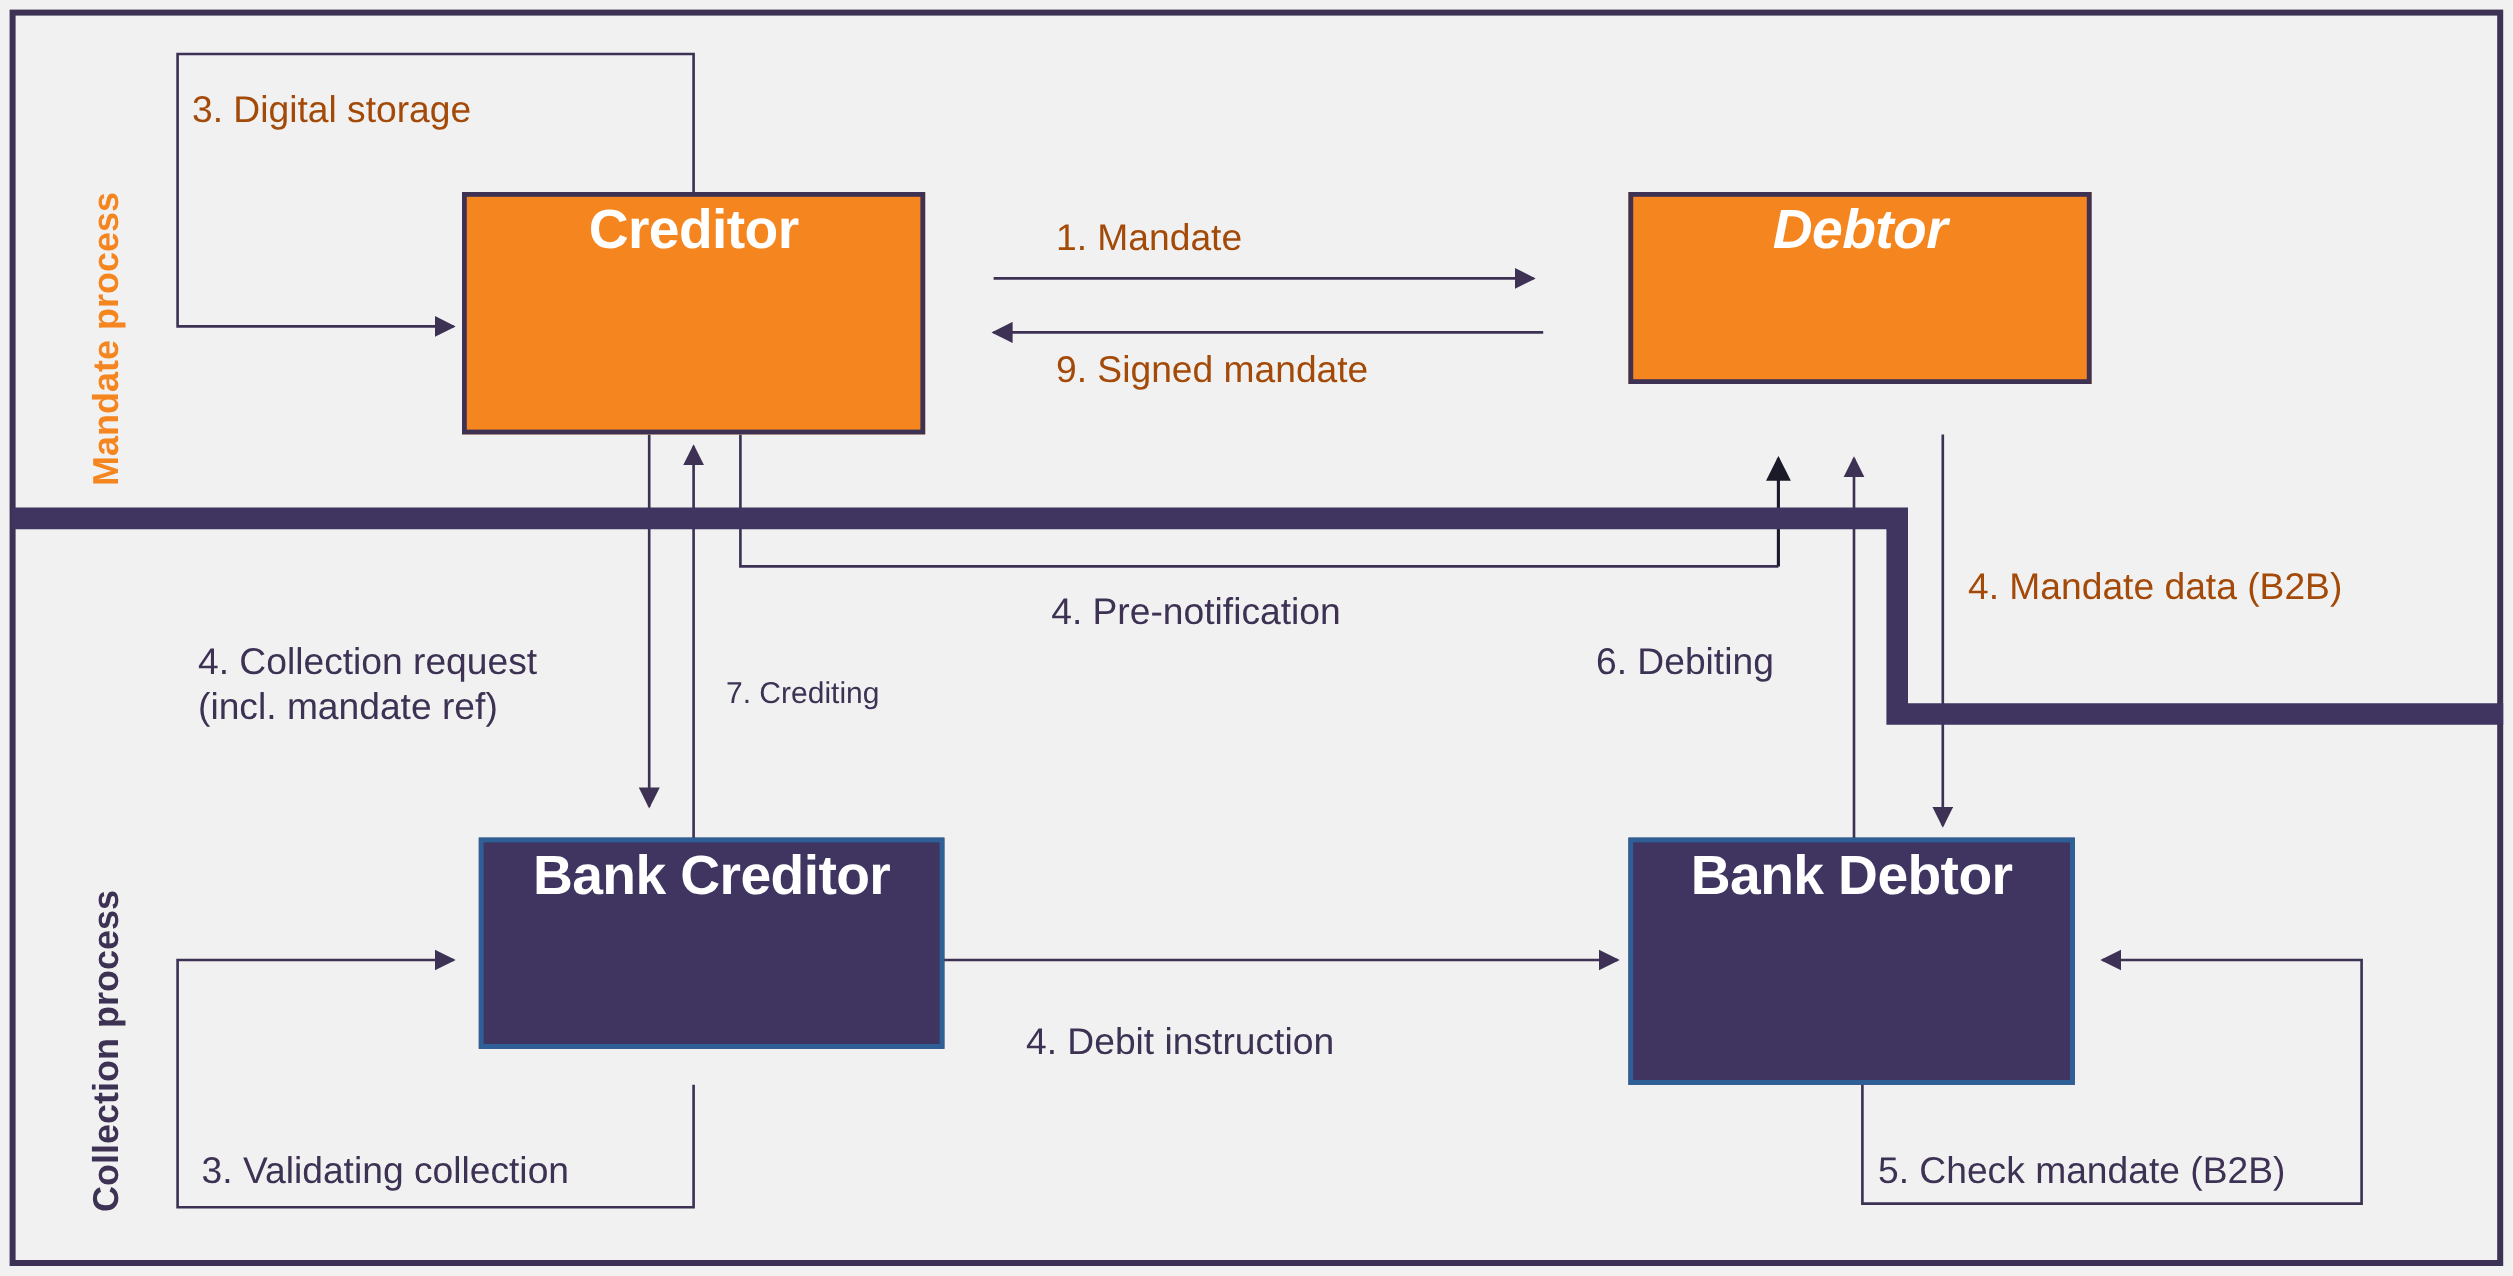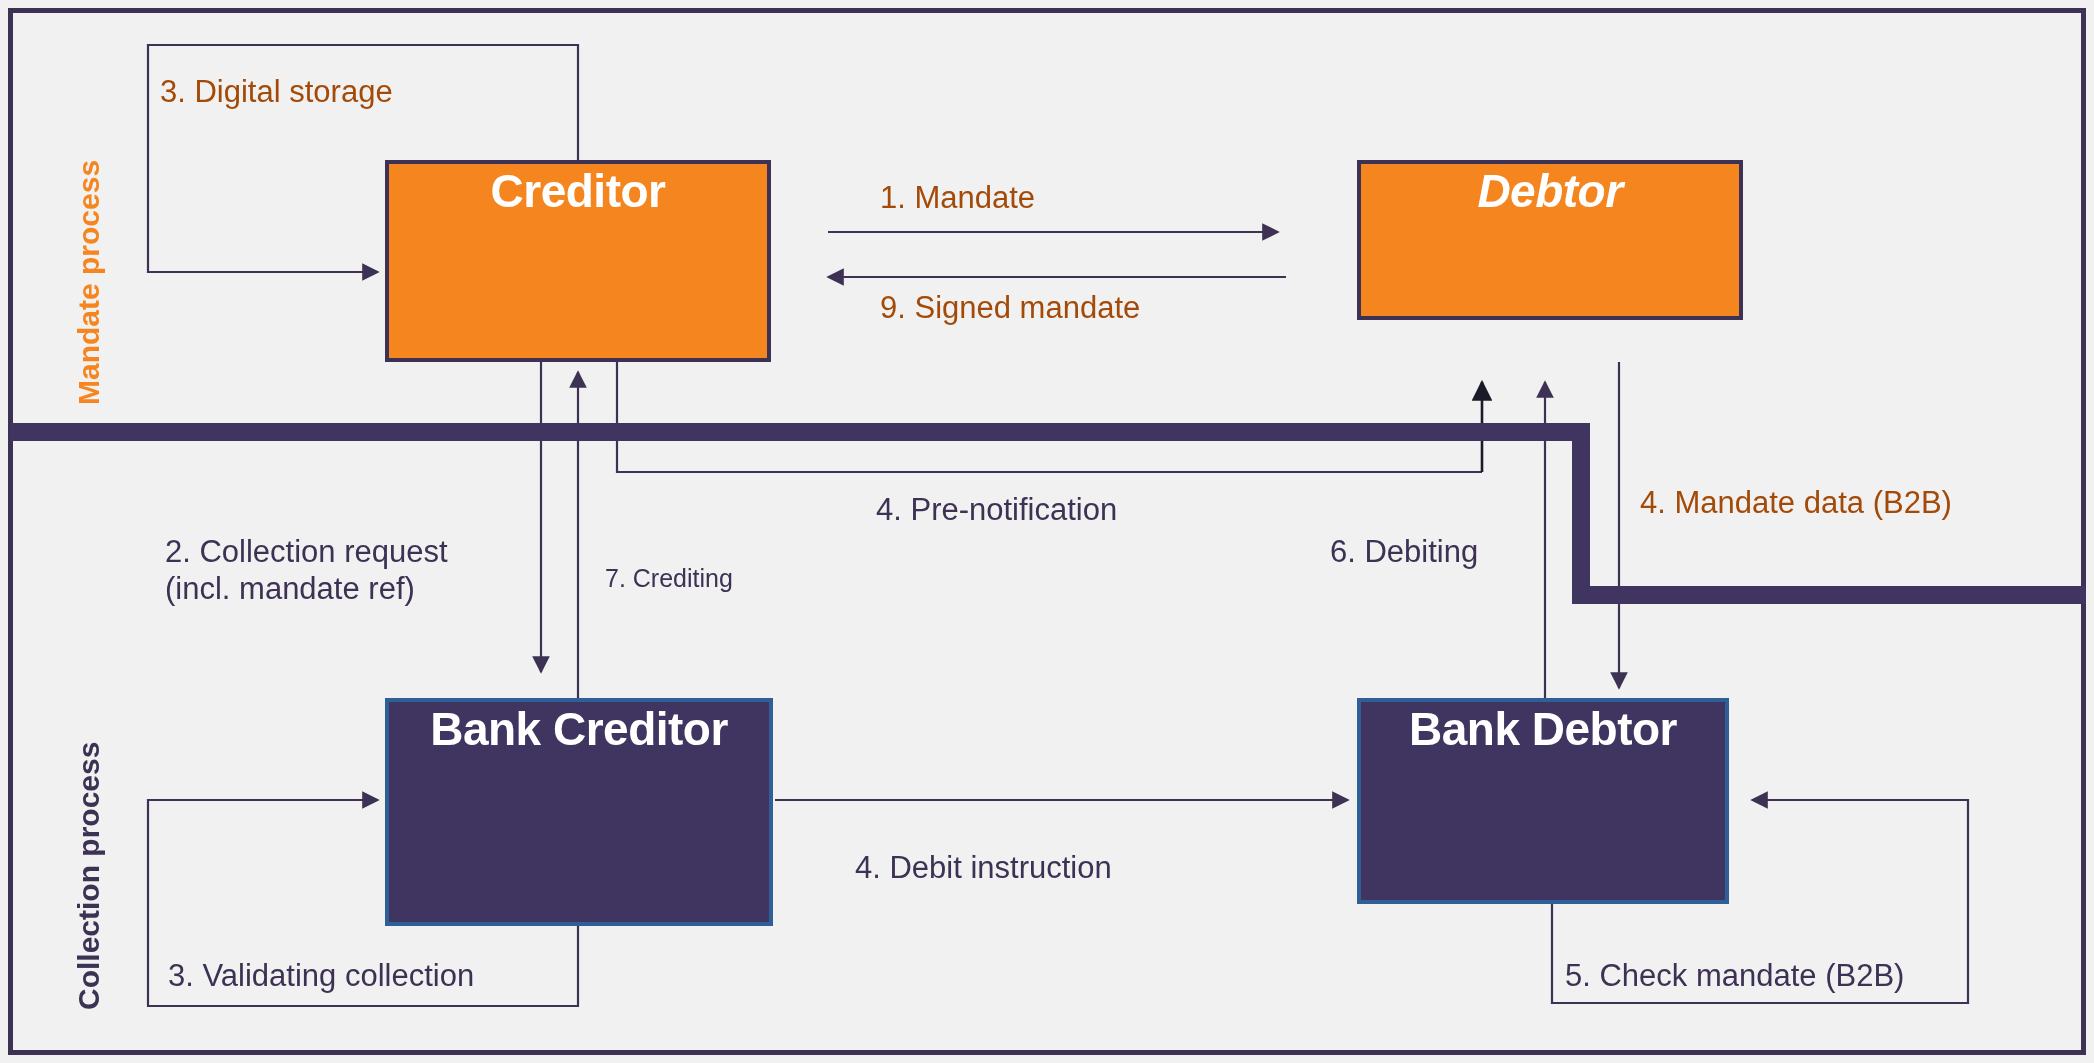--- a/index.html
+++ b/index.html
@@ -73,39 +73,39 @@
   </div>
 
   <div class="node orange" style="left:385px;top:160px;width:386px;height:202px;">
     <span style="font-size:46px;">Creditor</span>
   </div>
 
   <div class="node orange" style="left:1357px;top:160px;width:386px;height:160px;font-style:italic;">
     <span style="font-size:46px;">Debtor</span>
   </div>
 
-  <div class="node dark" style="left:385px;top:698px;width:388px;height:228px;">
+  <div class="node dark" style="left:399px;top:698px;width:388px;height:176px;">
     <span style="font-size:46px;">Bank Creditor</span>
   </div>
 
   <div class="node dark" style="left:1357px;top:698px;width:372px;height:206px;">
     <span style="font-size:46px;">Bank Debtor</span>
   </div>
 
   <div class="edge-label lbl-orange" style="left:160px;top:74px;font-size:31px;">3. Digital storage</div>
 
   <div class="edge-label lbl-orange" style="left:880px;top:180px;font-size:31px;">1. Mandate</div>
 
   <div class="edge-label lbl-orange" style="left:880px;top:290px;font-size:31px;">9. Signed mandate</div>
 
-  <div class="edge-label lbl-orange" style="left:1640px;top:485px;font-size:31px;">4. Mandate data (B2B)</div>
+  <div class="edge-label lbl-orange" style="left:1640px;top:471px;font-size:31px;">4. Mandate data (B2B)</div>
 
   <div class="edge-label lbl-purple" style="left:876px;top:492px;font-size:31px;">4. Pre-notification</div>
 
-  <div class="edge-label lbl-purple" style="left:165px;top:534px;font-size:31px;">2. Collection request
+  <div class="edge-label lbl-purple" style="left:165px;top:534px;font-size:31px;">4. Collection request
 (incl. mandate ref)</div>
 
   <div class="edge-label lbl-purple" style="left:605px;top:564px;font-size:25px;text-align:center;">7. Crediting</div>
 
   <div class="edge-label lbl-purple" style="left:1330px;top:534px;font-size:31px;">6. Debiting</div>
 
   <div class="edge-label lbl-purple" style="left:168px;top:958px;font-size:31px;">3. Validating collection</div>
 
   <div class="edge-label lbl-purple" style="left:855px;top:830px;font-size:31px;margin-top:20px;">4. Debit instruction</div>
 

